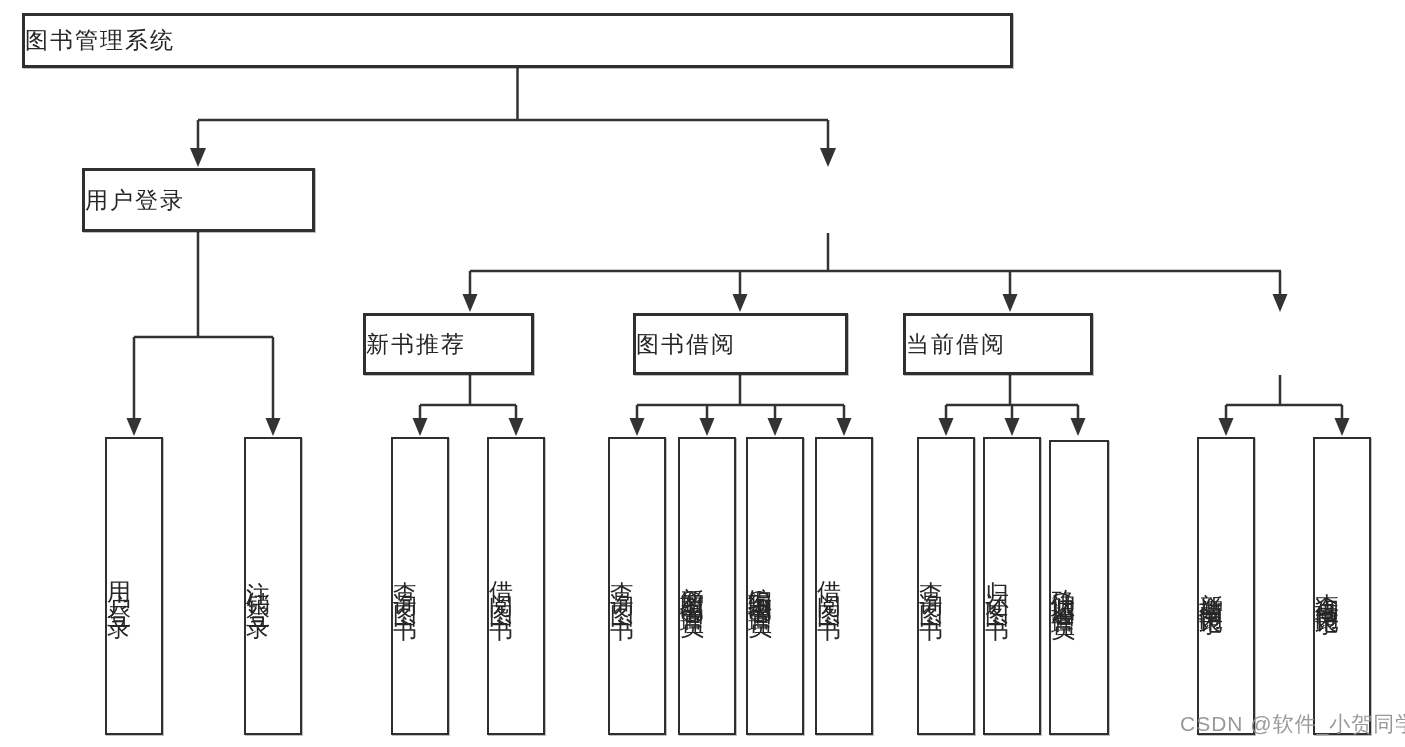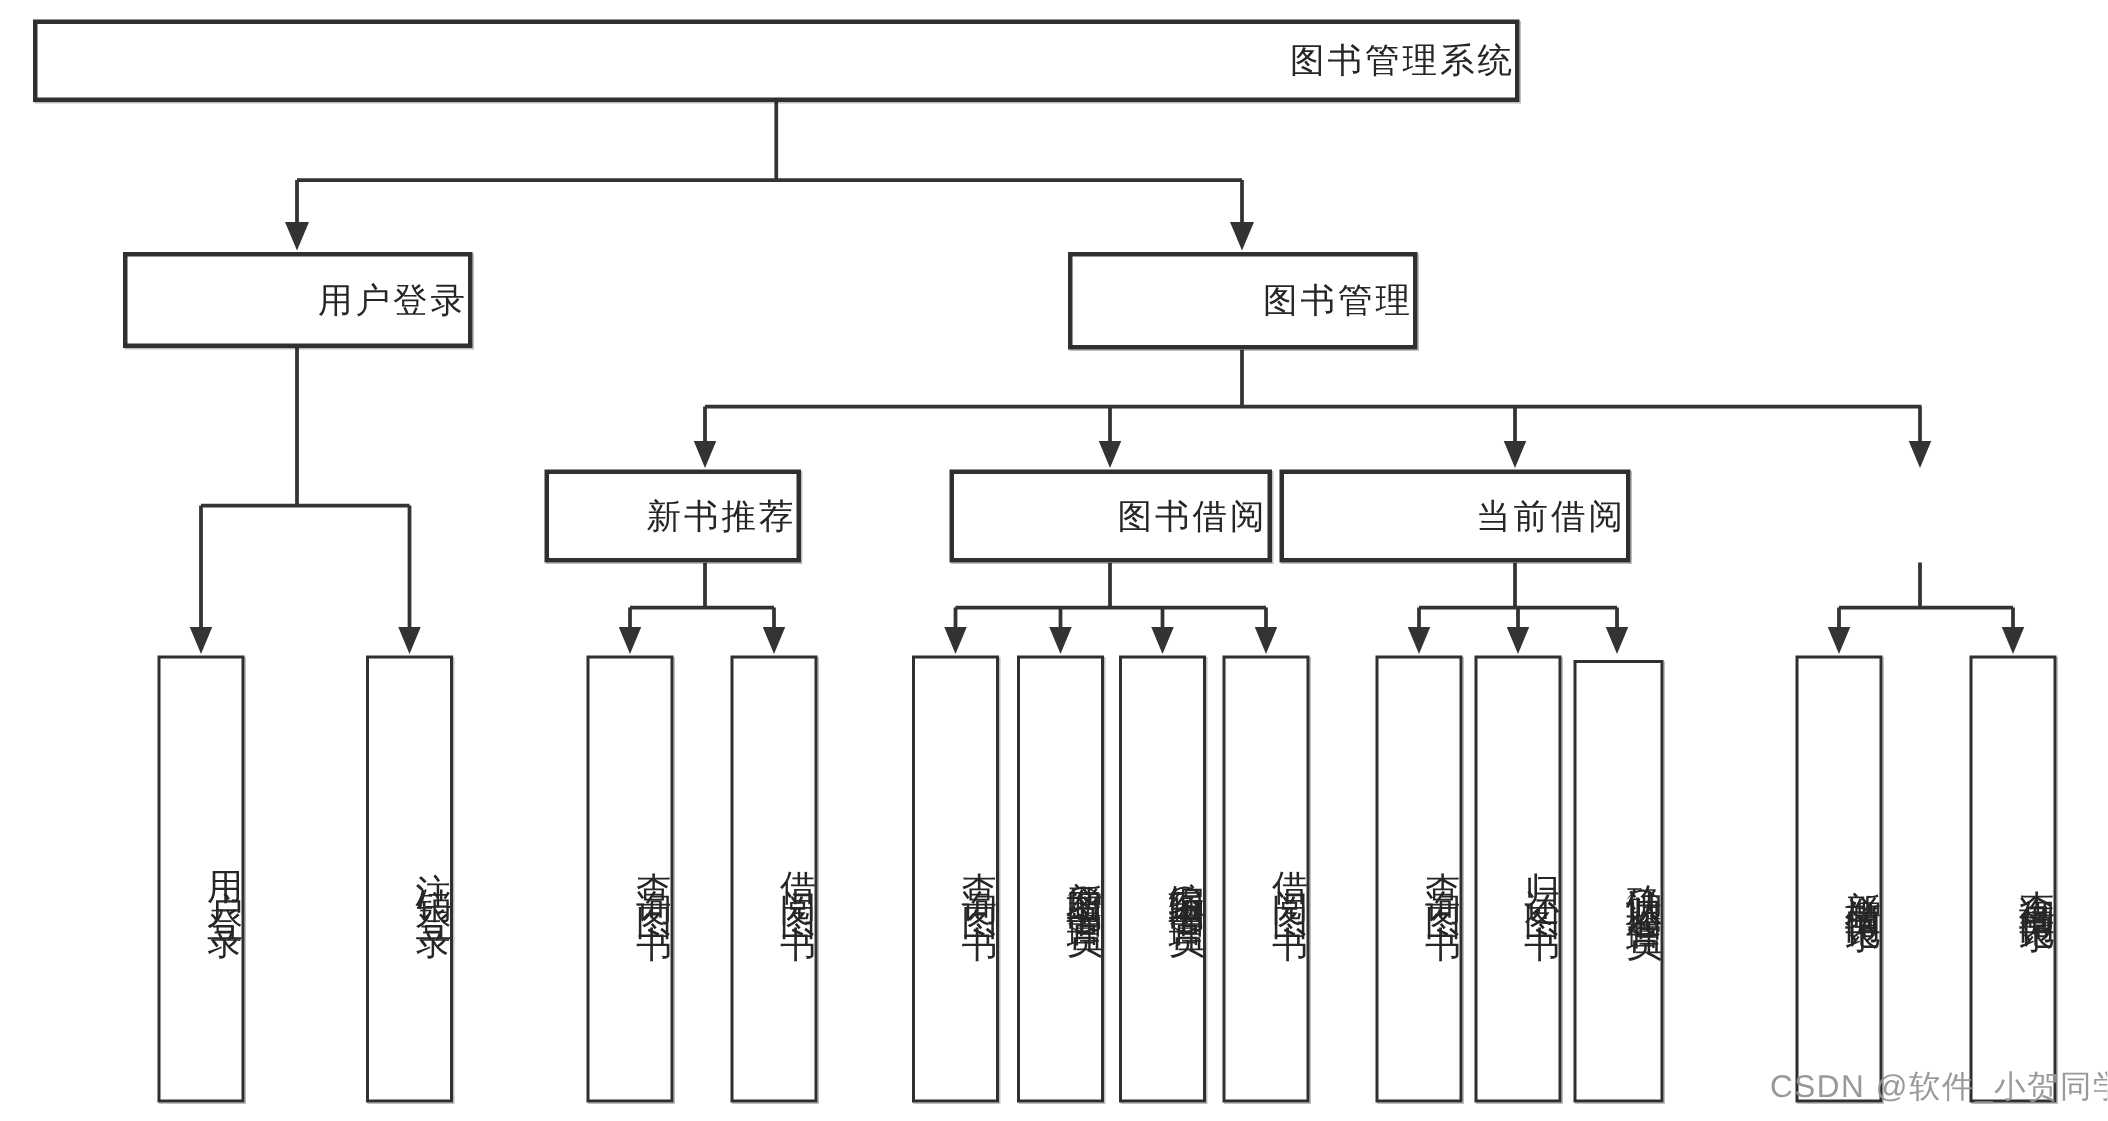--- a/index.html
+++ b/index.html
@@ -18,21 +18,21 @@
     width: 1405px; height: 747px;
     pointer-events: none;
   }
   .box {
     position: absolute;
     background: #ffffff;
     border: 3px solid #2f2f2f;
     box-sizing: border-box;
     display: flex;
     align-items: center;
-    justify-content: flex-end;
+    justify-content: flex-start;
     box-shadow: 1px 1px 0 rgba(0,0,0,0.25);
   }
   .box.leaf { border-width: 2.5px; }
   .hlabel {
     font-size: 23px;
     letter-spacing: 2px;
     white-space: nowrap;
     color: #262626;
   }
   .vlabel {
@@ -98,31 +98,28 @@
       M1334.5 418 L1349.5 418 L1342 436 Z"></path>
   </svg>
 
   <div class="box" style="left:22px;top:13px;width:991px;height:55px">
     <span class="hlabel">图书管理系统</span>
   </div>
 
   <div class="box" style="left:82px;top:168px;width:233px;height:64px">
     <span class="hlabel">用户登录</span>
   </div>
-  <div class="box" style="left:712px;top:168px;width:233px;height:65px">
-    <span class="hlabel">图书管理</span>
-  </div>
 
   <div class="box" style="left:363px;top:313px;width:171px;height:62px">
     <span class="hlabel">新书推荐</span>
   </div>
   <div class="box" style="left:633px;top:313px;width:215px;height:62px">
     <span class="hlabel">图书借阅</span>
   </div>
-  <div class="box" style="left:853px;top:313px;width:234px;height:62px">
+  <div class="box" style="left:903px;top:313px;width:190px;height:62px">
     <span class="hlabel">当前借阅</span>
   </div>
 
   <div class="box leaf" style="left:105px;top:437px;width:58px;height:298px">
     <span class="vlabel" style="letter-spacing: 12px;">用户登录</span>
   </div>
   <div class="box leaf" style="left:244px;top:437px;width:58px;height:298px">
     <span class="vlabel" style="letter-spacing: 12px;">注销登录</span>
   </div>
 

